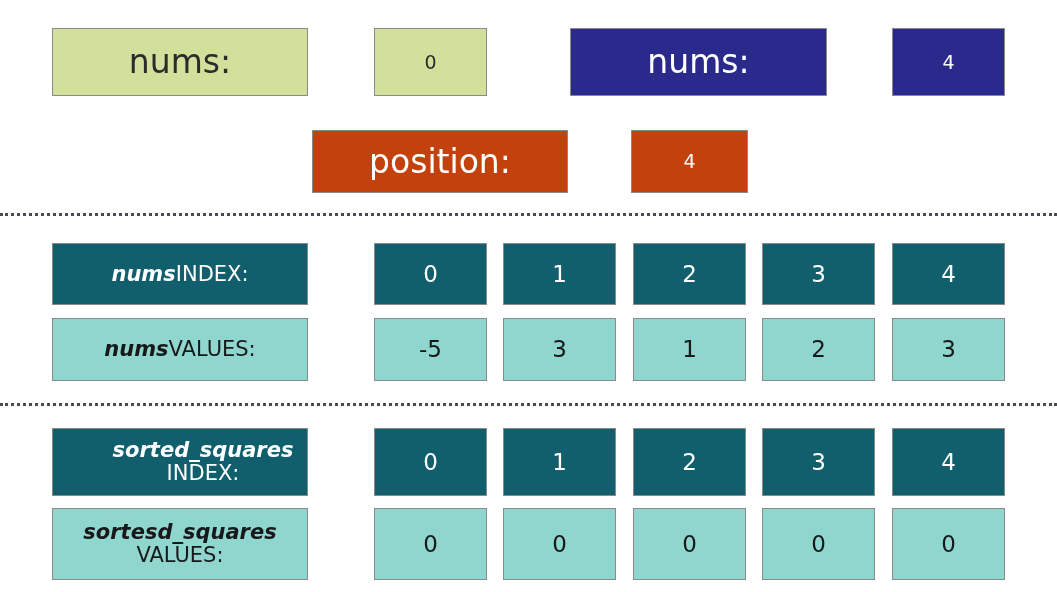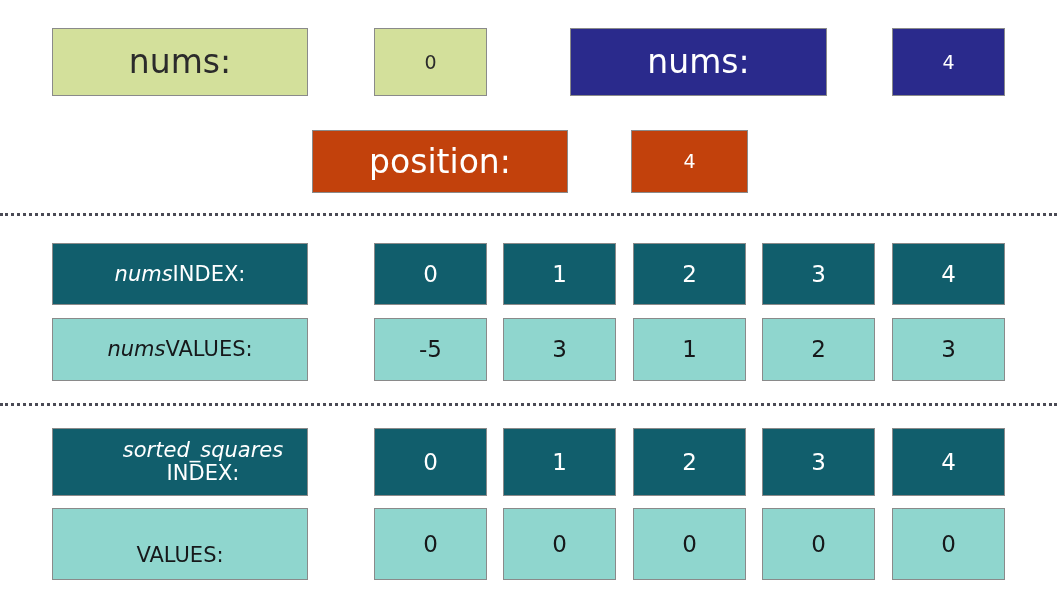--- a/index.html
+++ b/index.html
@@ -40,21 +40,21 @@
   .c-navy   { background: #2a2a8c; color: #ffffff; }
   .c-gray   { background: #c2410c; color: #ffffff; }
   .c-teal   { background: #115e6c; color: #ffffff; }
   .c-mint   { background: #8fd6ce; color: #16181a; }
 
   
   .t-head    { font-size: 33px; font-weight: 400; }
   .t-val-top { font-size: 19px; font-weight: 400; }
   .t-rowlab  { font-size: 21px; font-weight: 400; }
   .t-num     { font-size: 23px; font-weight: 400; }
-  .ital      { font-style: italic; }
+  .ital      { font-style: italic; font-weight: bold; }
 
   
   .divider {
     position: absolute;
     left: 0;
     width: 1057px;
     height: 0;
     border-top: 3px dotted #4a4a55;
   }
 
@@ -126,21 +126,21 @@
   <div class="cell c-mint t-num col-cell r-val1 x3">2</div>
   <div class="cell c-mint t-num col-cell r-val1 x4">3</div>
 
   <div class="divider" style="top:403px;"></div>
 
   <div class="cell c-teal t-rowlab" id="ss-index-label">
     <span><span class="ital">sorted_squares</span><br><span>INDEX:</span></span>
   </div>
 
   <div class="cell c-mint t-rowlab" id="ss-values-label">
-    <span><br><span>VALUES:</span></span>
+    <span><span class="ital">sortesd_squares</span><br><span>VALUES:</span></span>
   </div>
 
   <div class="cell c-teal t-num col-cell r-idx2 x0">0</div>
   <div class="cell c-teal t-num col-cell r-idx2 x1">1</div>
   <div class="cell c-teal t-num col-cell r-idx2 x2">2</div>
   <div class="cell c-teal t-num col-cell r-idx2 x3">3</div>
   <div class="cell c-teal t-num col-cell r-idx2 x4">4</div>
 
   <div class="cell c-mint t-num col-cell r-val2 x0">0</div>
   <div class="cell c-mint t-num col-cell r-val2 x1">0</div>

